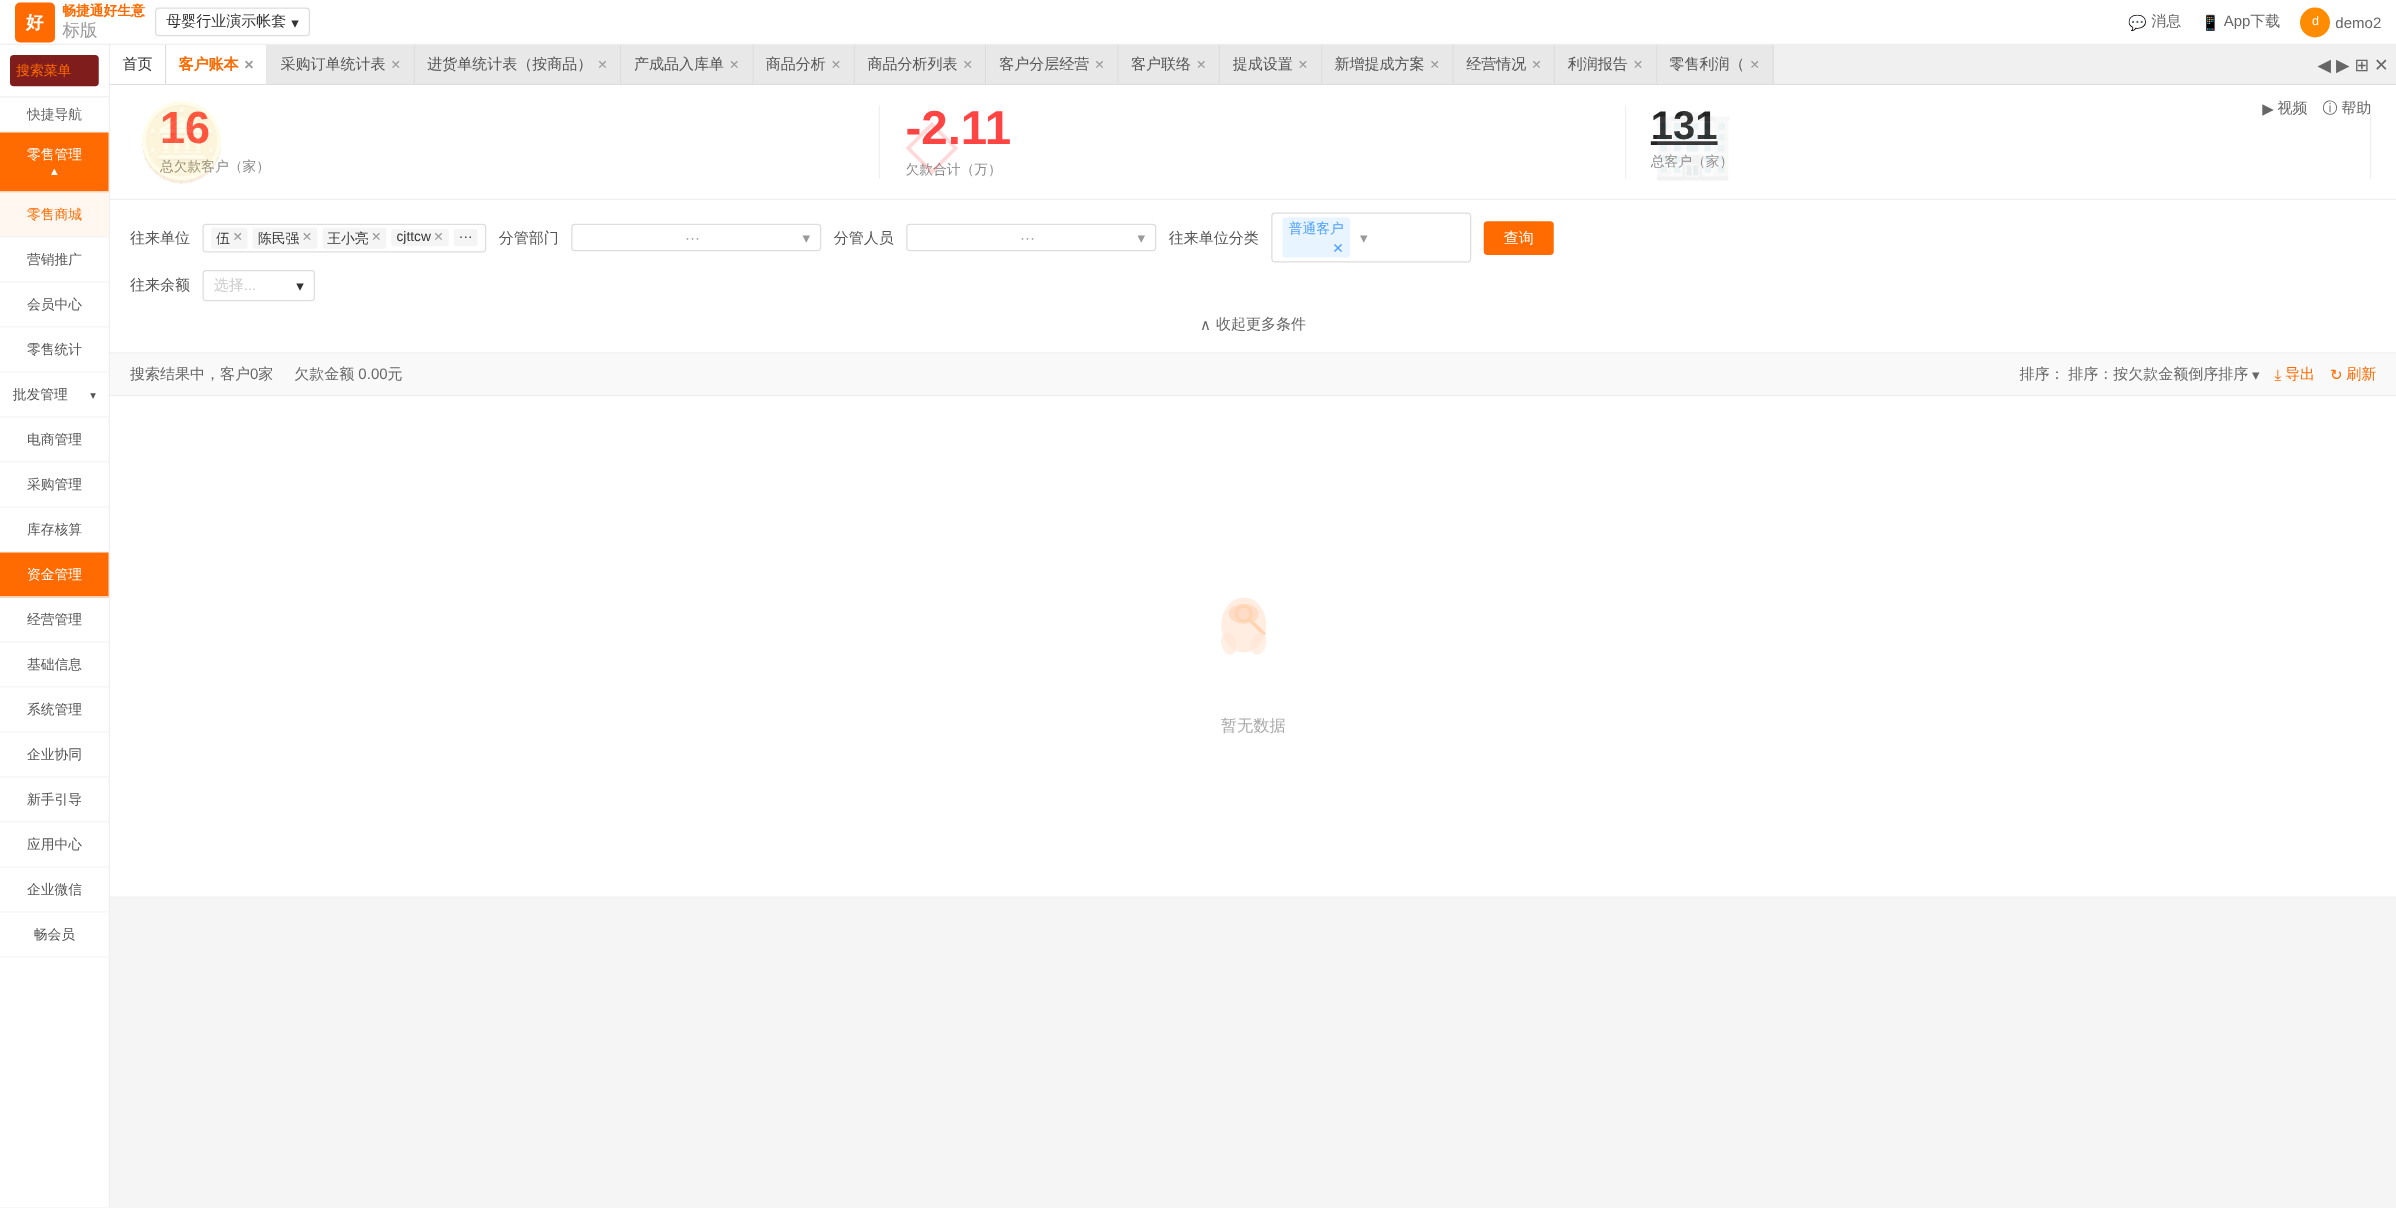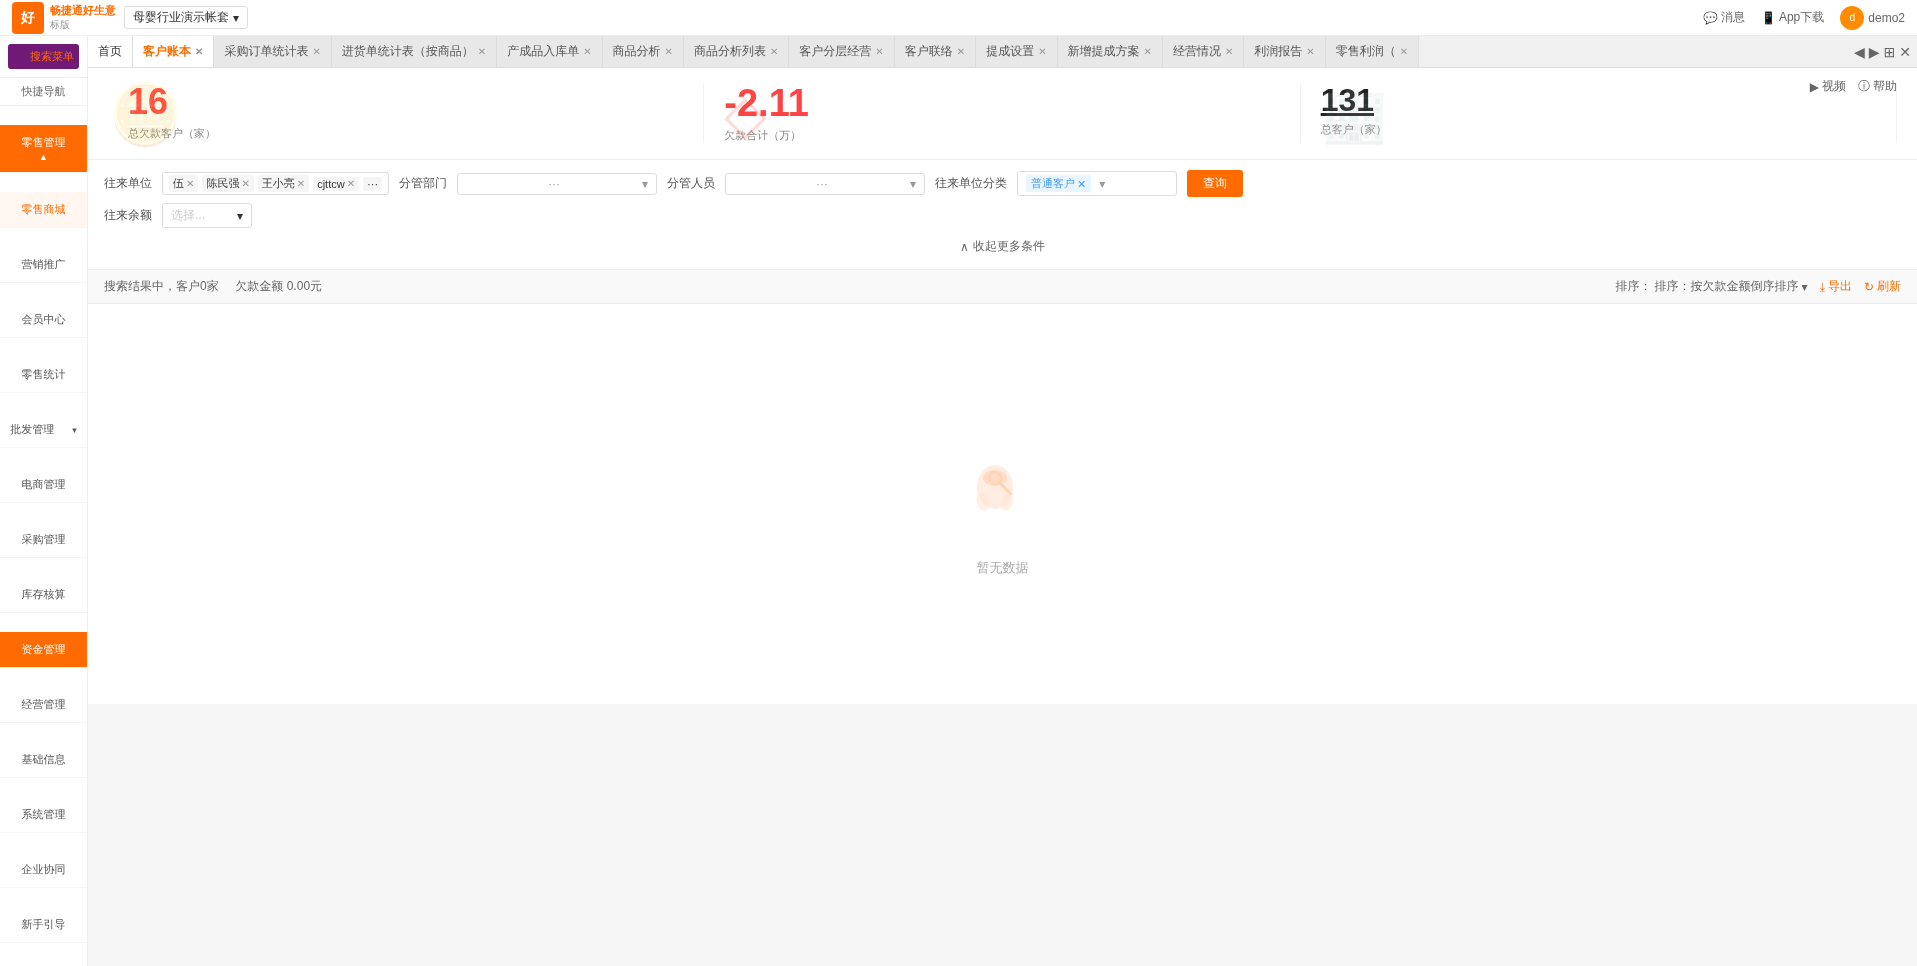--- a/index.html
+++ b/index.html
@@ -14,23 +14,23 @@
     .top-bar-right { display: flex; align-items: center; gap: 16px; font-size: 12px; color: #666; }
     .top-bar-right span { cursor: pointer; display: flex; align-items: center; gap: 3px; }
     .user-avatar { width: 24px; height: 24px; background: #ff8c00; border-radius: 50%; display: flex; align-items: center; justify-content: center; color: white; font-size: 10px; }
 
     
     .main-layout { display: flex; flex: 1; overflow: hidden; }
 
     
     .sidebar { width: 88px; background: #fff; border-right: 1px solid #eee; display: flex; flex-direction: column; overflow-y: auto; flex-shrink: 0; }
     .sidebar-search { padding: 8px; border-bottom: 1px solid #eee; }
-    .sidebar-search-btn { width: 100%; background: #701a75; border: none; padding: 5px; border-radius: 3px; color: #ff6b00; cursor: pointer; font-size: 11px; text-align: right; }
+    .sidebar-search-btn { width: 100%; background: #7f1d1d; border: none; padding: 5px; border-radius: 3px; color: #ff6b00; cursor: pointer; font-size: 11px; text-align: left; }
     .sidebar-nav-btn { padding: 6px 8px; text-align: center; color: #666; cursor: pointer; font-size: 11px; border-bottom: 1px solid #f0f0f0; }
-    .sidebar-item { padding: 10px 4px; text-align: center; cursor: pointer; font-size: 11px; color: #555; border-bottom: 1px solid #f5f5f5; margin-top: 19px; }
+    .sidebar-item { padding: 10px 4px; text-align: center; cursor: pointer; font-size: 11px; color: #555; border-bottom: 1px solid #f5f5f5; }
     .sidebar-item.active { background: #ff6b00; color: white; }
     .sidebar-item.active-sub { color: #ff6b00; background: #fff7f0; }
 
     
     .content-area { flex: 1; display: flex; flex-direction: column; overflow: hidden; }
 
     
     .tab-bar { background: #f0f0f0; display: flex; align-items: center; height: 32px; border-bottom: 1px solid #ddd; overflow-x: auto; flex-shrink: 0; }
     .tab-bar::-webkit-scrollbar { height: 3px; }
     .tab-item { display: flex; align-items: center; padding: 0 10px; height: 32px; white-space: nowrap; cursor: pointer; font-size: 12px; color: #555; border-right: 1px solid #ddd; background: #e8e8e8; gap: 4px; flex-shrink: 0; }
@@ -75,33 +75,33 @@
 
     
     .data-table { background: #fff; }
     .table-header { display: grid; grid-template-columns: 280px 1fr 1fr 220px; padding: 10px 16px; border-bottom: 1px solid #eee; background: #fafafa; font-size: 12px; color: #555; font-weight: normal; }
     .table-body { min-height: 400px; display: flex; align-items: center; justify-content: center; flex-direction: column; padding: 40px; }
 
     
     .tag-x { cursor: pointer; color: #aaa; }
     .filter-balance-select { display: flex; align-items: center; gap: 8px; border: 1px solid #ddd; border-radius: 3px; padding: 3px 8px; min-width: 90px; cursor: pointer; background: #fff; font-size: 12px; color: #333; }
 
-    .customer-tag { background: #e8f4ff; color: #4a9eff; border-radius: 2px; padding: 1px 5px; font-size: 11px; display: inline-flex; align-items: flex-end; gap: 2px; }
+    .customer-tag { background: #e8f4ff; color: #4a9eff; border-radius: 2px; padding: 1px 5px; font-size: 11px; display: inline-flex; align-items: flex-end; gap: 2px; flex-direction: column; }
     .customer-tag .close { cursor: pointer; color: #4a9eff; }
   </style>
 </head>
 <body>
 
 <div class="top-bar">
   <div class="top-bar-left">
     <div class="logo-area">
       <div class="logo-icon">好</div>
       <div>
         <div style="font-size:11px;color:#ff6b00;font-weight:bold;">畅捷通好生意</div>
-        <div style="font-size:10px;color:#999;">标版</div>
+        <div style="font-size:14px;color:#999;">标版</div>
       </div>
     </div>
     <div class="demo-selector">
       <span>母婴行业演示帐套</span>
       <span>▾</span>
     </div>
   </div>
   <div class="top-bar-right">
     <span>
       <span>💬</span>

